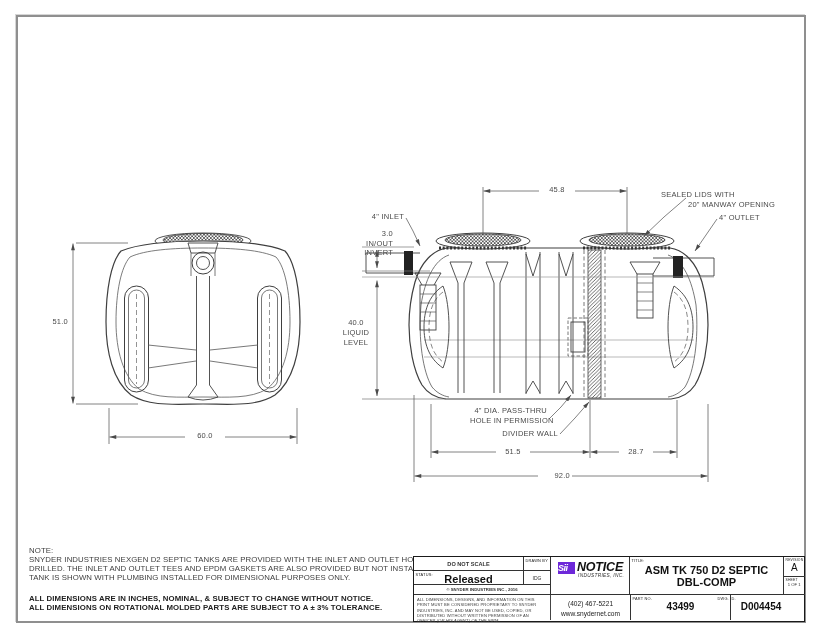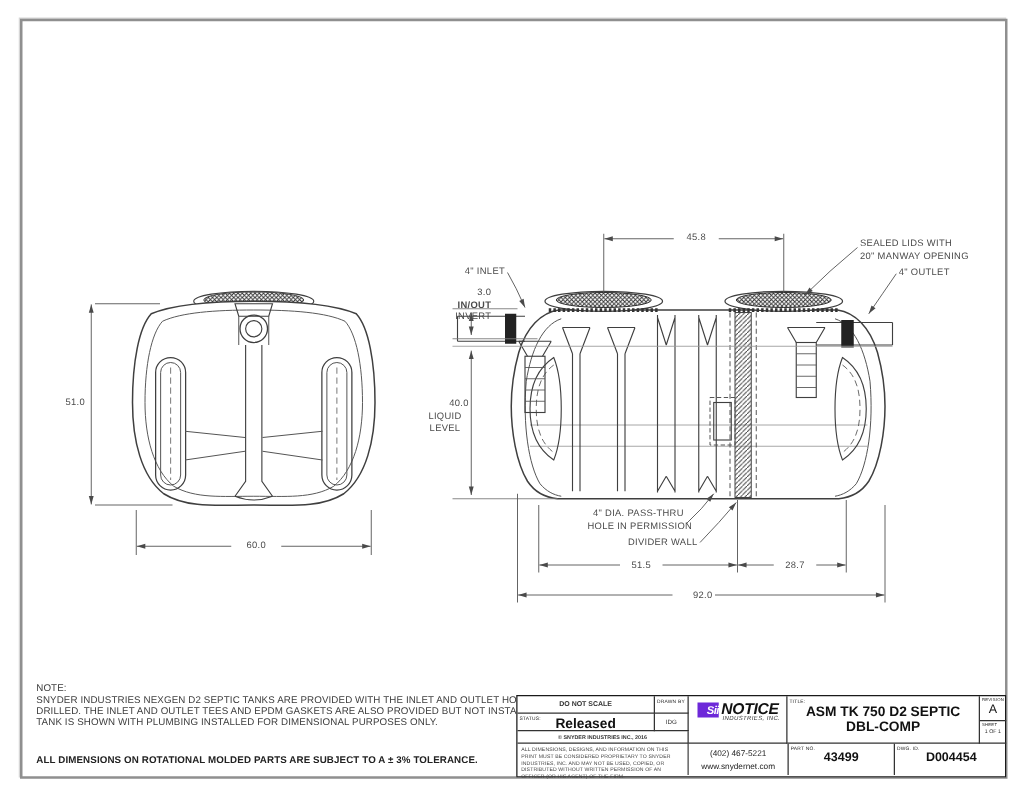--- a/index.html
+++ b/index.html
@@ -15,21 +15,21 @@
   
   .note{position:absolute;font-size:7.8px;color:#3d3d3d;letter-spacing:.1px;white-space:nowrap;}
   .noteb{font-weight:bold;color:#222;}
   
   .tb{position:absolute;left:413px;top:556px;width:392px;height:66px;border:1.5px solid #1a1a1a;box-sizing:border-box;background:#fff;}
   .cell{position:absolute;box-sizing:border-box;border-color:#1a1a1a;}
   .tiny{font-size:3.9px;color:#222;letter-spacing:.2px;}
   .corner{position:absolute;left:1.5px;top:1px;}
   .logo-row{display:flex;align-items:flex-start;margin:5px 0 0 7px;}
   .logo-box{width:17px;height:12px;background:#6d28d9;color:#fff;font-weight:bold;font-style:italic;
-            font-size:9px;text-align:right;line-height:12px;letter-spacing:-.5px;}
+            font-size:9px;text-align:left;line-height:12px;letter-spacing:-.5px;}
   .logo-name{font-weight:bold;font-style:italic;font-size:12.5px;color:#111;line-height:11px;margin-left:2px;letter-spacing:-.2px;}
   .logo-sub{font-style:italic;font-size:4.8px;color:#333;margin-left:3px;letter-spacing:.3px;}
 </style>
 </head>
 <body>
 
 <div class="sheet">
   <div class="frame"></div>
 
   <svg width="823" height="634" viewBox="0 0 823 634">
@@ -162,43 +162,44 @@
       <polyline points="549,419 561,407 571,395" marker-end="url(#arr)"></polyline>
       <polyline points="560,434 575,418 589,402" marker-end="url(#arr)"></polyline>
     </g>
   </svg>
 
   <div class="dim ra" style="left:36px;top:317px;width:32px;text-align:right;">51.0</div>
   <div class="dim bg" style="left:185px;top:431px;width:36px;">60.0</div>
   <div class="dim bg" style="left:539px;top:185px;width:32px;">45.8</div>
 
   <div class="dim ra" style="left:340px;top:229px;width:53px;">3.0</div>
-  <div class="dim ra" style="left:340px;top:238.5px;width:53px;font-weight:bold;">IN/OUT</div>
+  <div class="dim ra" style="left:340px;top:238.5px;width:53px;">IN/OUT</div>
   <div class="dim ra" style="left:340px;top:248px;width:53px;">INVERT</div>
 
-  <div class="dim ctr" style="left:337px;top:318px;width:38px;text-align:right;">40.0</div>
+  <div class="dim ctr" style="left:337px;top:318px;width:38px;">40.0</div>
   <div class="dim ctr" style="left:337px;top:328px;width:38px;">LIQUID</div>
   <div class="dim ctr" style="left:337px;top:338px;width:38px;">LEVEL</div>
 
   <div class="dim bg" style="left:496px;top:447px;width:30px;">51.5</div>
   <div class="dim bg" style="left:619px;top:447px;width:30px;">28.7</div>
   <div class="dim bg" style="left:538px;top:471px;width:30px;text-align:right;">92.0</div>
 
   <div class="dim ra" style="left:362px;top:212px;width:42px;">4" INLET</div>
   <div class="dim" style="left:719px;top:213px;width:50px;">4" OUTLET</div>
-  <div class="dim" style="left:688px;top:190px;width:100px;">SEALED LIDS WITH</div>
+  <div class="dim" style="left:661px;top:190px;width:100px;">SEALED LIDS WITH</div>
   <div class="dim" style="left:688px;top:200px;width:110px;">20" MANWAY OPENING</div>
   <div class="dim ra" style="left:470px;top:406px;width:77px;">4" DIA. PASS-THRU</div>
   <div class="dim ra" style="left:470px;top:416px;width:77px;">HOLE IN PERMISSION</div>
   <div class="dim ra" style="left:494px;top:429px;width:64px;">DIVIDER WALL</div>
 
   <div class="note" style="left:29px;top:546px;">NOTE:</div>
   <div class="note" style="left:29px;top:555px;">SNYDER INDUSTRIES NEXGEN D2 SEPTIC TANKS ARE PROVIDED WITH THE INLET AND OUTLET HOLES</div>
   <div class="note" style="left:29px;top:564px;">DRILLED.  THE INLET AND OUTLET TEES AND EPDM GASKETS ARE ALSO PROVIDED BUT NOT INSTALLED.</div>
   <div class="note" style="left:29px;top:573px;">TANK IS SHOWN WITH PLUMBING INSTALLED FOR DIMENSIONAL PURPOSES ONLY.</div>
+  <div class="note noteb" style="left:29px;top:594px;">ALL DIMENSIONS ARE IN INCHES, NOMINAL, &amp; SUBJECT TO CHANGE WITHOUT NOTICE.</div>
   <div class="note noteb" style="left:29px;top:603px;">ALL DIMENSIONS ON ROTATIONAL MOLDED PARTS ARE SUBJECT TO A ± 3% TOLERANCE.</div>
 
   <div class="tb">
 
     <div class="cell ctr" style="left:0;top:0;width:110px;height:14px;border-right:1px solid;border-bottom:1px solid;font-size:5.6px;font-weight:bold;line-height:14px;">DO NOT SCALE</div>
     <div class="cell" style="left:110px;top:0;width:27px;height:14px;border-right:1px solid;border-bottom:1px solid;">
       <span class="tiny corner">DRAWN BY</span>
     </div>
     <div class="cell" style="left:0;top:14px;width:110px;height:14px;border-right:1px solid;border-bottom:1px solid;">
       <span class="tiny corner">STATUS:</span>
@@ -228,21 +229,21 @@
     </div>
     <div class="cell" style="left:370px;top:0;width:20.5px;height:20px;border-bottom:1px solid;">
       <span class="tiny corner" style="font-size:3.4px;">REVISION</span>
       <div class="ctr" style="font-size:10px;color:#111;margin-top:5px;">A</div>
     </div>
     <div class="cell" style="left:370px;top:20px;width:20.5px;height:18px;border-bottom:1px solid;">
       <span class="tiny corner" style="font-size:3.4px;">SHEET</span>
       <div class="ctr" style="font-size:4.2px;margin-top:5px;">1 OF 1</div>
     </div>
 
-    <div class="cell" style="left:216px;top:38px;width:86px;height:25px;border-right:1px solid;border-left:1px solid;">
+    <div class="cell" style="left:216px;top:38px;width:101px;height:25px;border-right:1px solid;border-left:1px solid;">
       <span class="tiny corner">PART NO.</span>
       <div class="ctr" style="font-size:10px;font-weight:bold;color:#111;margin-top:6px;">43499</div>
     </div>
     <div class="cell" style="left:302px;top:38px;width:90px;height:25px;">
       <span class="tiny corner">DWG. ID.</span>
       <div class="ctr" style="font-size:10px;font-weight:bold;color:#111;margin-top:6px;">D004454</div>
     </div>
   </div>
 </div>
 

